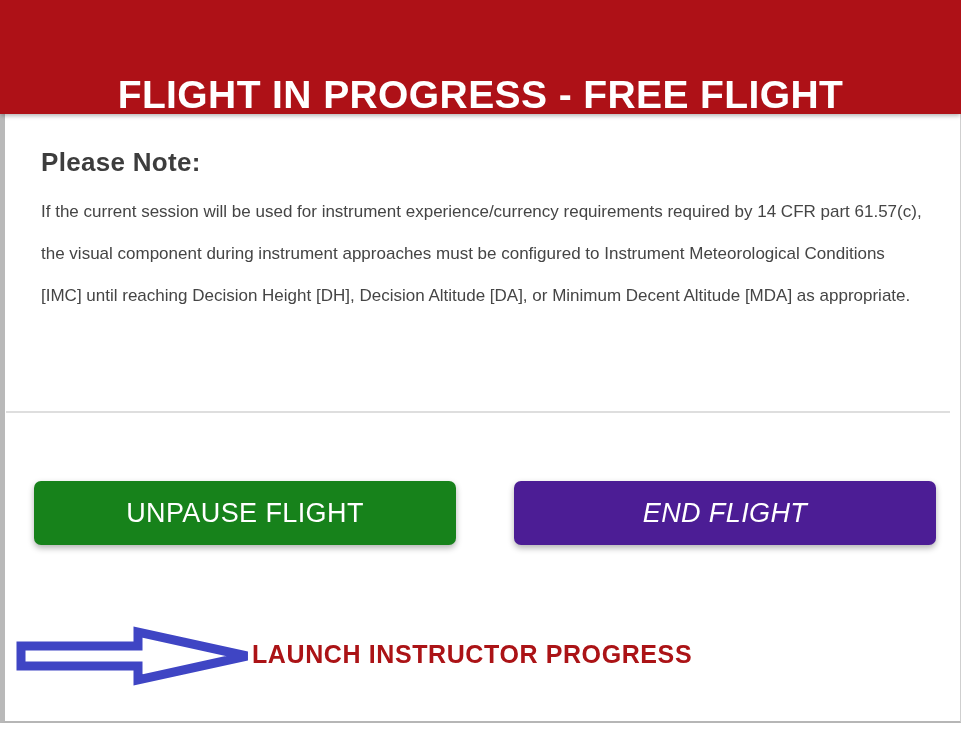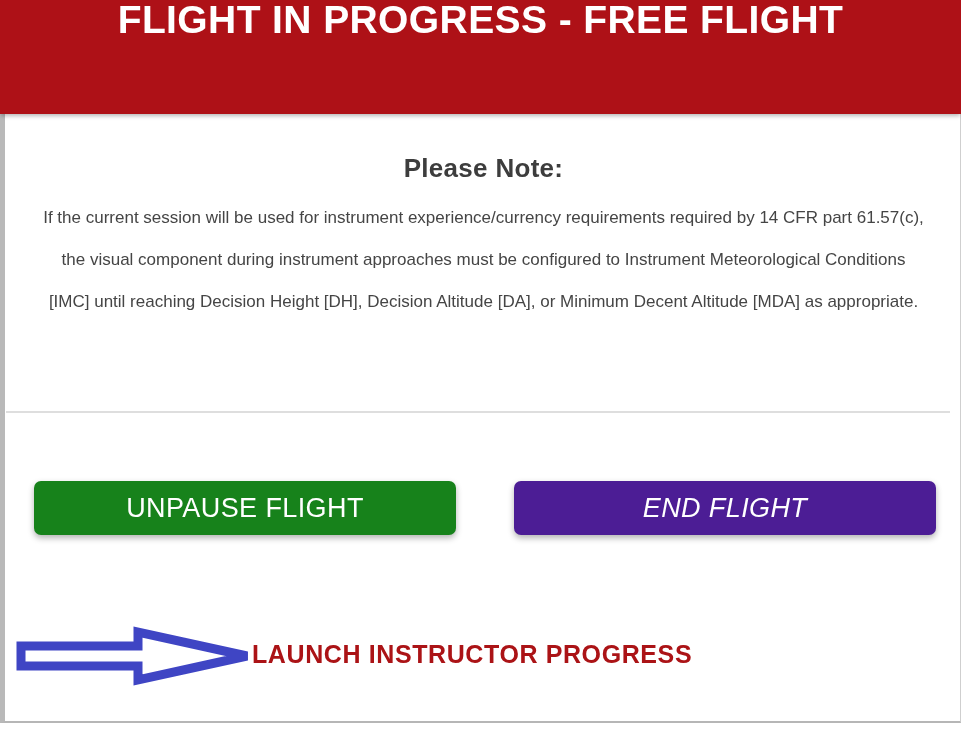--- a/index.html
+++ b/index.html
@@ -37,44 +37,43 @@
 
   
   .banner {
     position: absolute;
     left: 0;
     top: 0;
     width: 961px;
     height: 114px;
     background: #ae1117;
     display: flex;
-    align-items: flex-start;
+    align-items: flex-end;
     justify-content: center;
     box-shadow: 0 3px 4px -1px rgba(0,0,0,0.28);
     z-index: 5;
   }
   .banner-title {
     color: #ffffff;
     font-size: 39px;
     font-weight: 700;
     letter-spacing: 0.4px;
     line-height: 1;
     white-space: nowrap;
     text-align: center;
   }
 
   
   .note-section {
     position: absolute;
     left: 5px;
-    top: 128px;
+    top: 122px;
     width: 951px;
     padding: 26px 30px 0 36px;
     box-sizing: border-box;
-    text-align: center;
   }
   .note-heading {
     color: #3d3d3d;
     font-size: 26px;
     font-weight: 700;
     letter-spacing: 0.3px;
     margin: 0 0 14px 0;
     line-height: 1.1;
   }
   .note-body {
@@ -100,21 +99,21 @@
   .button-row {
     position: absolute;
     left: 0;
     top: 481px;
     width: 961px;
     height: 76px;
   }
   .btn {
     position: absolute;
     top: 0;
-    height: 54px;
+    height: 64px;
     border: none;
     border-radius: 7px;
     color: #ffffff;
     font-family: inherit;
     font-size: 27px;
     font-weight: 400;
     letter-spacing: 0.4px;
     cursor: pointer;
     box-shadow: 0 3px 6px rgba(0,0,0,0.30);
     display: flex;

